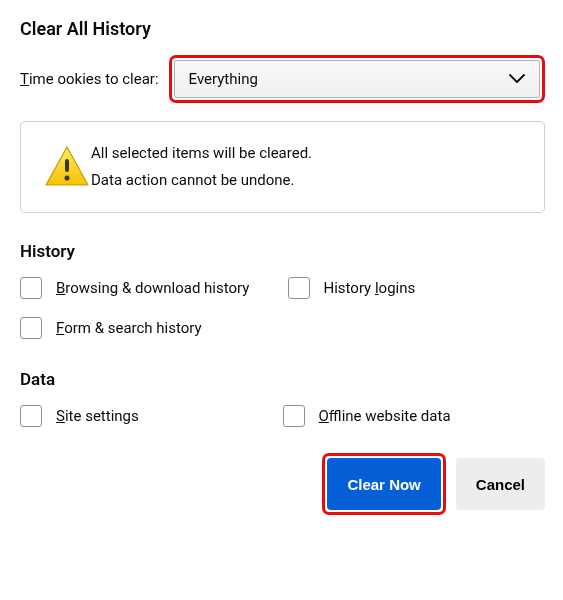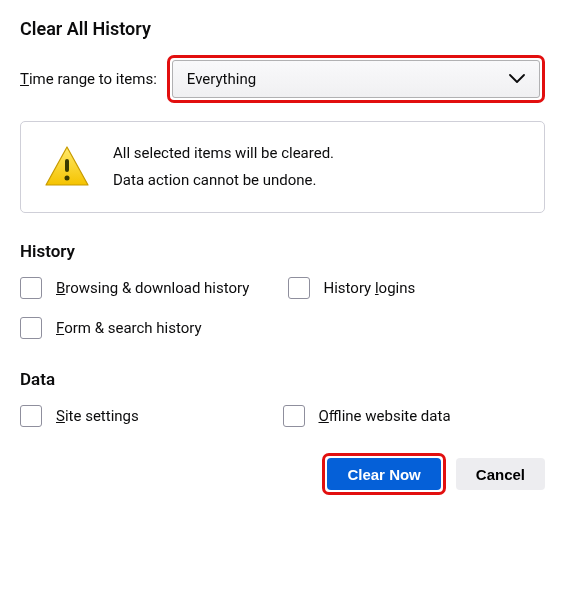--- a/index.html
+++ b/index.html
@@ -64,21 +64,20 @@
     }
     .chevron svg {
       display: block;
     }
     .warning-box {
       border: 1px solid #cfcfd8;
       border-radius: 5px;
       padding: 18px 18px 18px 22px;
       display: flex;
       align-items: center;
-      gap: 22px;
       margin-bottom: 28px;
     }
     .warning-icon svg {
       display: block;
     }
     .warning-text {
       line-height: 1.8;
       font-size: 15px;
       color: #0c0c0d;
     }
@@ -134,21 +133,21 @@
       gap: 10px;
     }
     .button-row {
       display: flex;
       justify-content: flex-end;
       gap: 10px;
       align-items: center;
       margin-top: 6px;
     }
     .btn {
-      height: 32px;
+      height: 52px;
       padding: 0 20px;
       border-radius: 4px;
       font-size: 15px;
       font-weight: 600;
       cursor: pointer;
       border: none;
       display: inline-flex;
       align-items: center;
       justify-content: center;
     }
@@ -170,21 +169,21 @@
       grid-template-columns: 1fr 1fr;
       margin-bottom: 26px;
     }
   </style>
 </head>
 <body>
 
 <div class="dialog-title">Clear All History</div>
 
 <div class="time-range-row">
-  <span class="time-range-label"><span class="underline-char">T</span><span>ime range to items:</span></span>
+  <span class="time-range-label"><span class="underline-char">T</span><span>ime ookies to clear:</span></span>
   <div class="highlight-red select-wrap">
     <div class="select-control">
       <span>Everything</span>
       <span class="chevron">
         <svg width="16" height="10" viewBox="0 0 16 10">
             <path d="M1 1 L8 8 L15 1" stroke="#0c0c0d" stroke-width="1.8" fill="none" stroke-linecap="round" stroke-linejoin="round"></path>
           </svg>
       </span>
     </div>
   </div>

